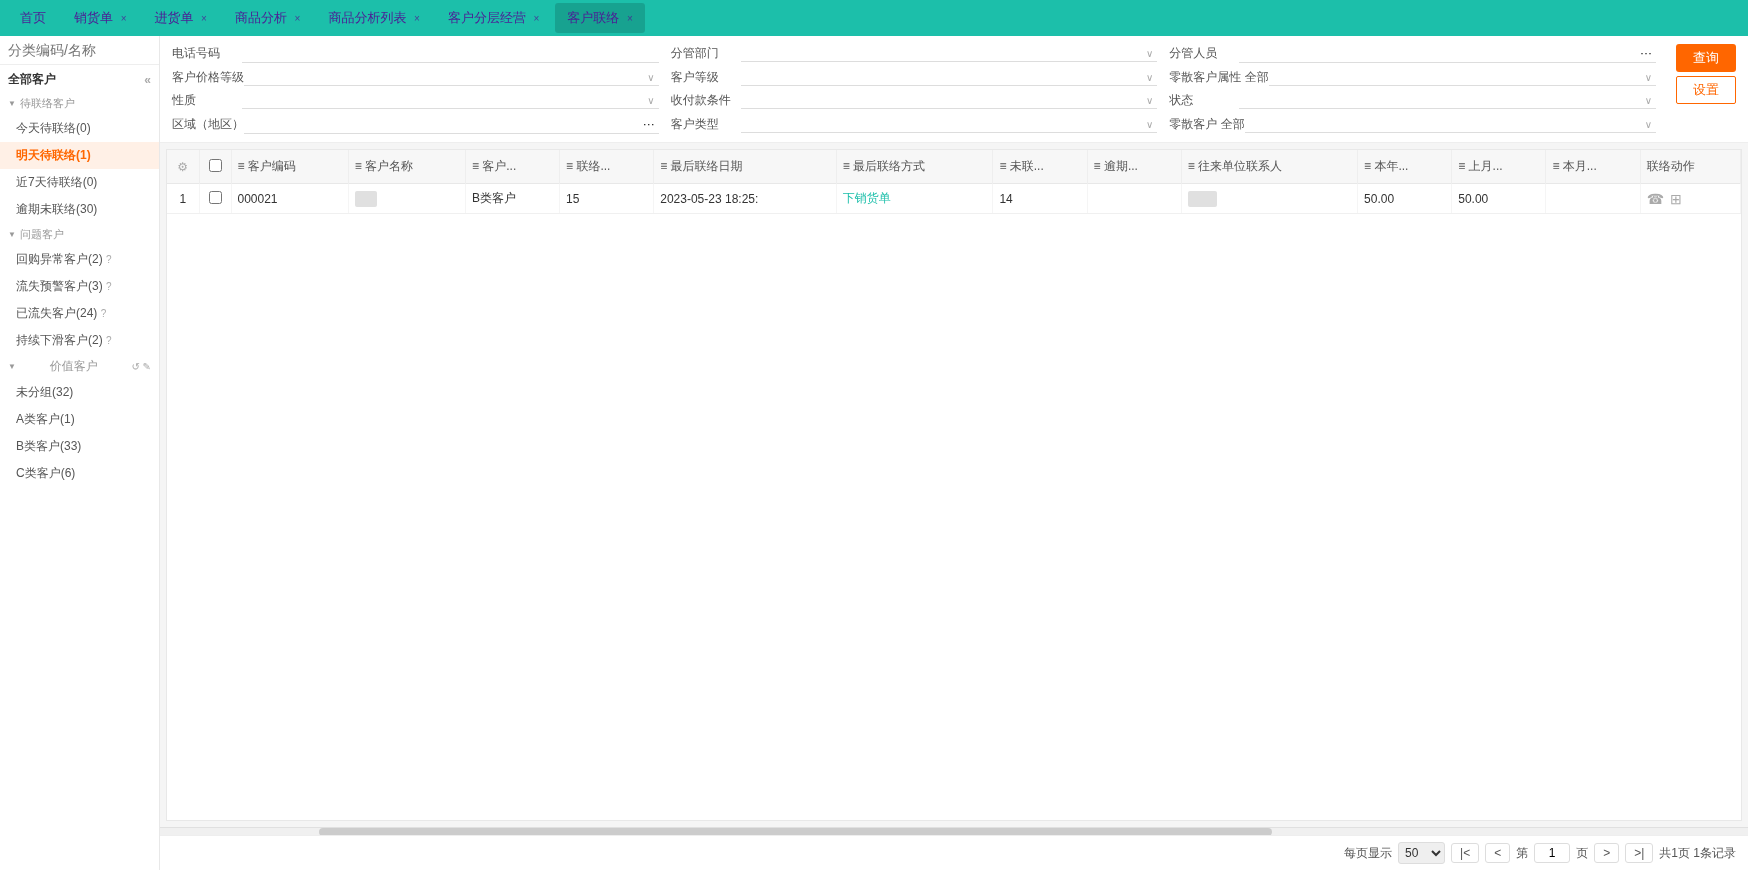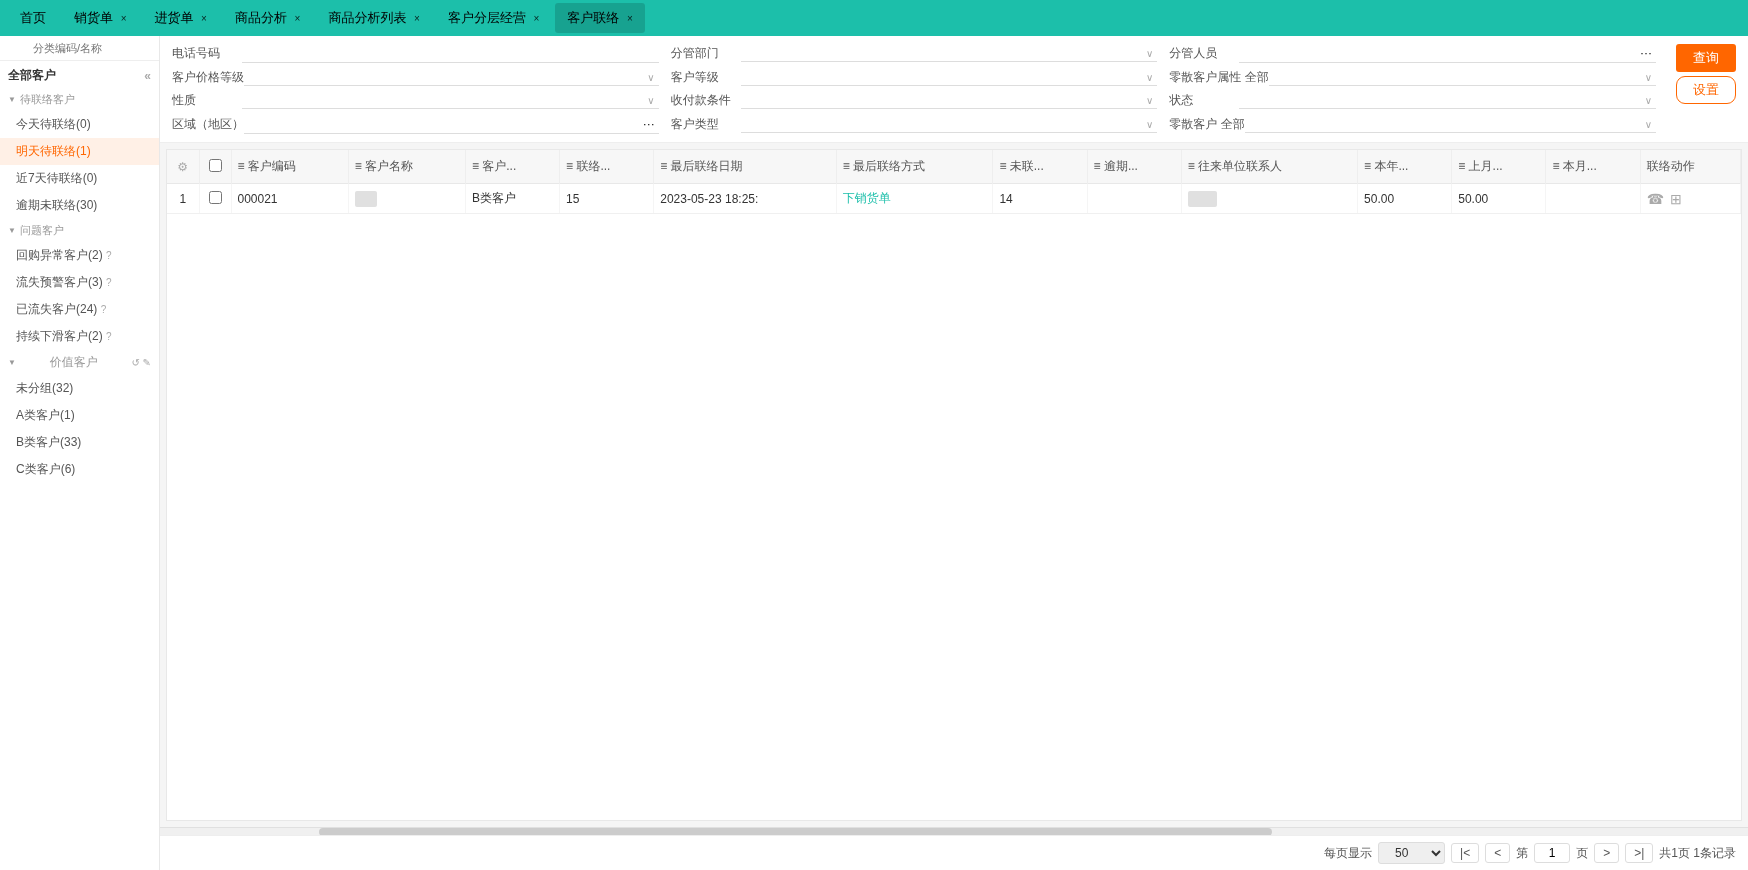--- a/index.html
+++ b/index.html
@@ -8,21 +8,21 @@
     
     .top-nav {
       display: flex;
       align-items: center;
       background: #1cbfaa;
       height: 36px;
       padding: 0 8px;
       gap: 4px;
     }
     .nav-item {
-      color: #000000;
+      color: #4c1d95;
       padding: 6px 12px;
       cursor: pointer;
       border-radius: 3px;
       white-space: nowrap;
       font-size: 13px;
       text-align: center;
     }
     .nav-item.active { background: rgba(0,0,0,0.15); }
     .nav-item .close-x { margin-left: 4px; opacity: 0.8; font-size: 10px; }
 
@@ -45,24 +45,23 @@
       display: flex;
       align-items: center;
       padding: 6px 8px;
       border-bottom: 1px solid #eee;
       gap: 4px;
     }
     .sidebar-search input {
       border: none;
       outline: none;
       flex: 1;
-      font-size: 11px;
+      font-size: 14px;
       color: #666;
       background: transparent;
-      margin-left: 25px;
     }
 
     .sidebar-section-title {
       display: flex;
       align-items: center;
       justify-content: space-between;
       padding: 6px 8px 4px;
       font-weight: bold;
       color: #333;
       font-size: 13px;
@@ -78,21 +77,21 @@
       gap: 4px;
     }
     .sidebar-group-title::before { content: '▼'; font-size: 8px; }
 
     .sidebar-item {
       padding: 5px 8px 5px 16px;
       cursor: pointer;
       color: #555;
       border-radius: 0;
     }
-    .sidebar-item.highlighted { background: #fff0e6; }
+    .sidebar-item.highlighted { background: #fff0e6; font-weight: bold; }
 
     
     .content-area {
       flex: 1;
       display: flex;
       flex-direction: column;
       overflow: hidden;
     }
 
     
@@ -206,21 +205,21 @@
       border-radius: 3px;
       padding: 5px 16px;
       cursor: pointer;
       font-size: 13px;
       font-family: Liberation Mono, monospace;
     }
     .set-btn {
       background: #fff;
       color: #ff6600;
       border: 1px solid #ff6600;
-      border-radius: 9px;
+      border-radius: 2px;
       padding: 4px 16px;
       cursor: pointer;
       font-size: 13px;
     }
 
     
     .table-area {
       flex: 1;
       overflow: auto;
       background: #fff;
@@ -261,21 +260,21 @@
       justify-content: flex-end;
       padding: 6px 12px;
       background: #fff;
       border-top: 1px solid #eee;
       gap: 6px;
       color: #555;
     }
     .page-size-select {
       border: 1px solid #ddd;
       border-radius: 3px;
-      padding: 2px 12px;
+      padding: 2px 2px;
       color: #333;
       cursor: pointer;
     }
     .page-btn {
       border: 1px solid #ddd;
       background: #fff;
       border-radius: 3px;
       padding: 2px 8px;
       cursor: pointer;
       color: #555;

